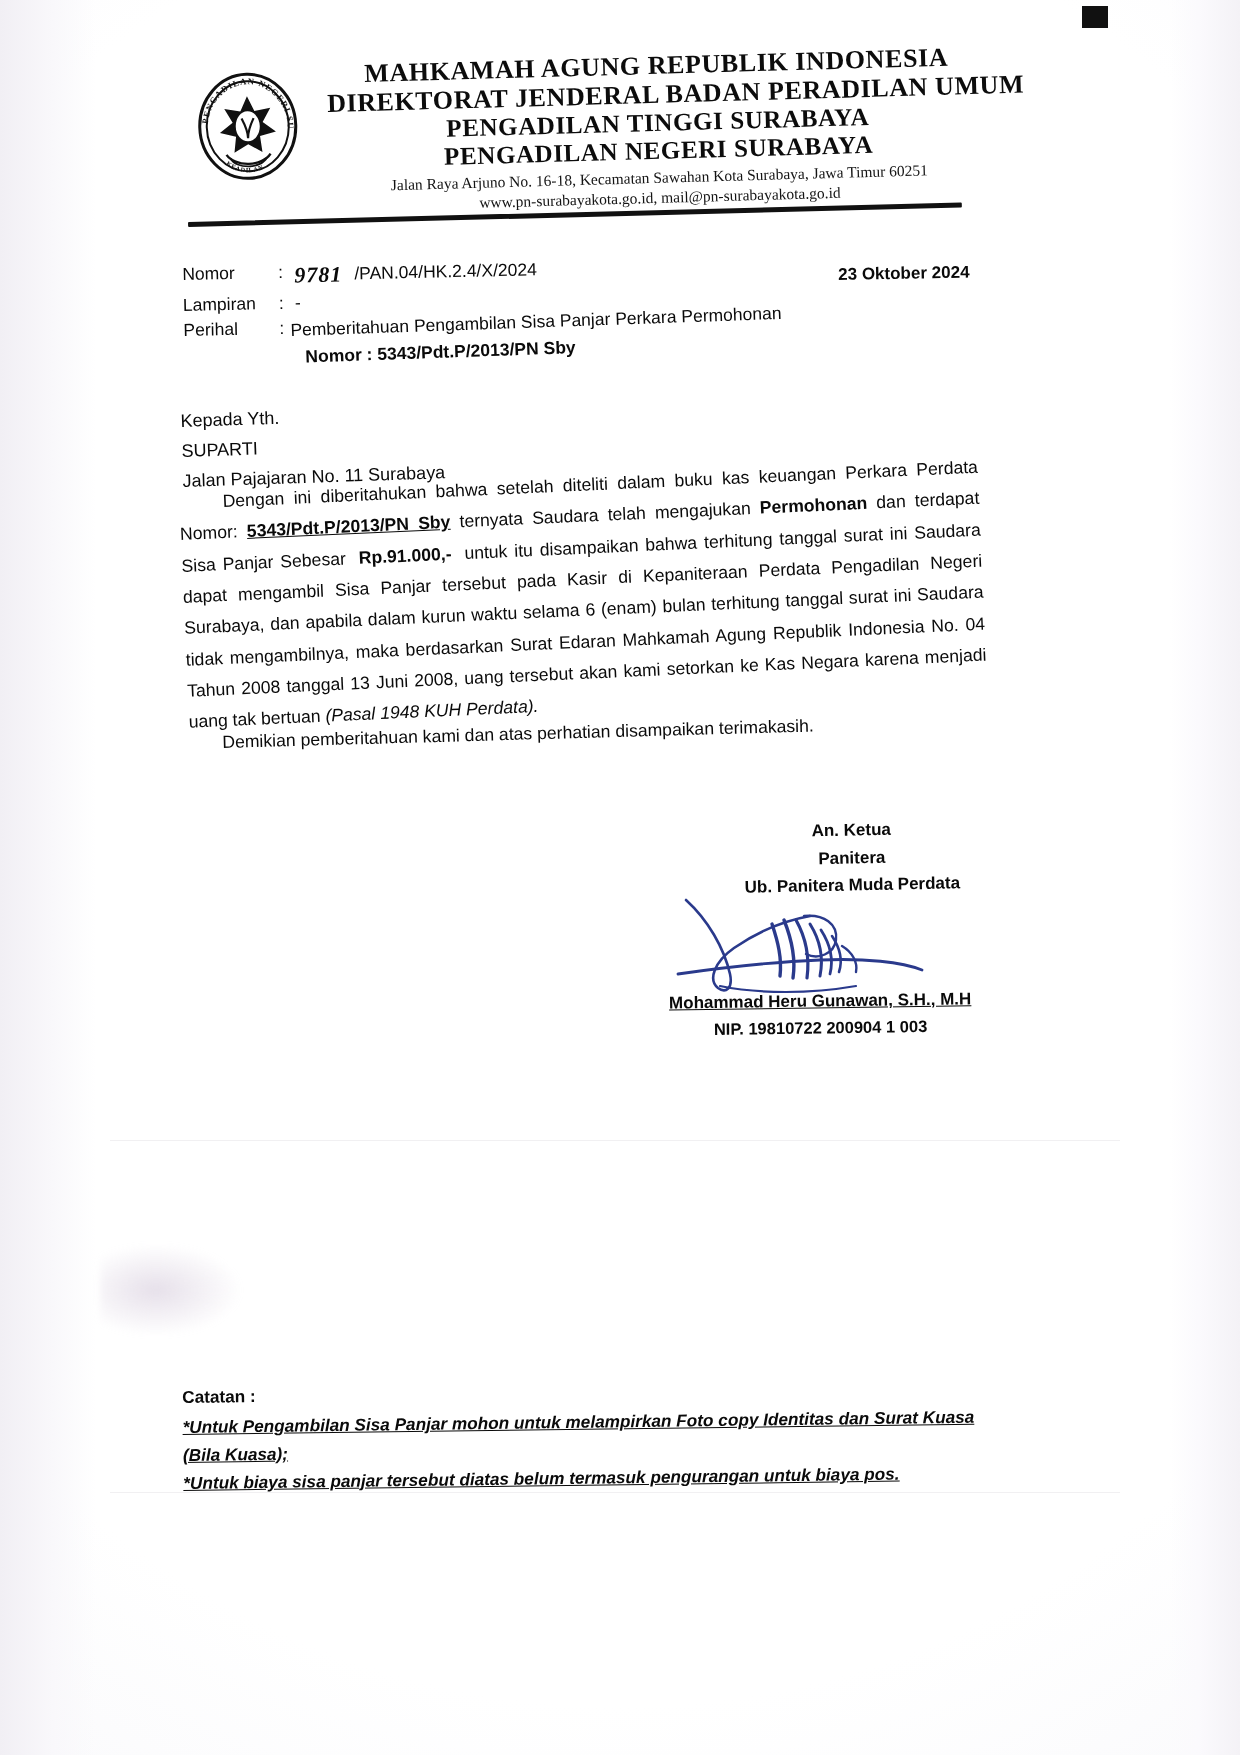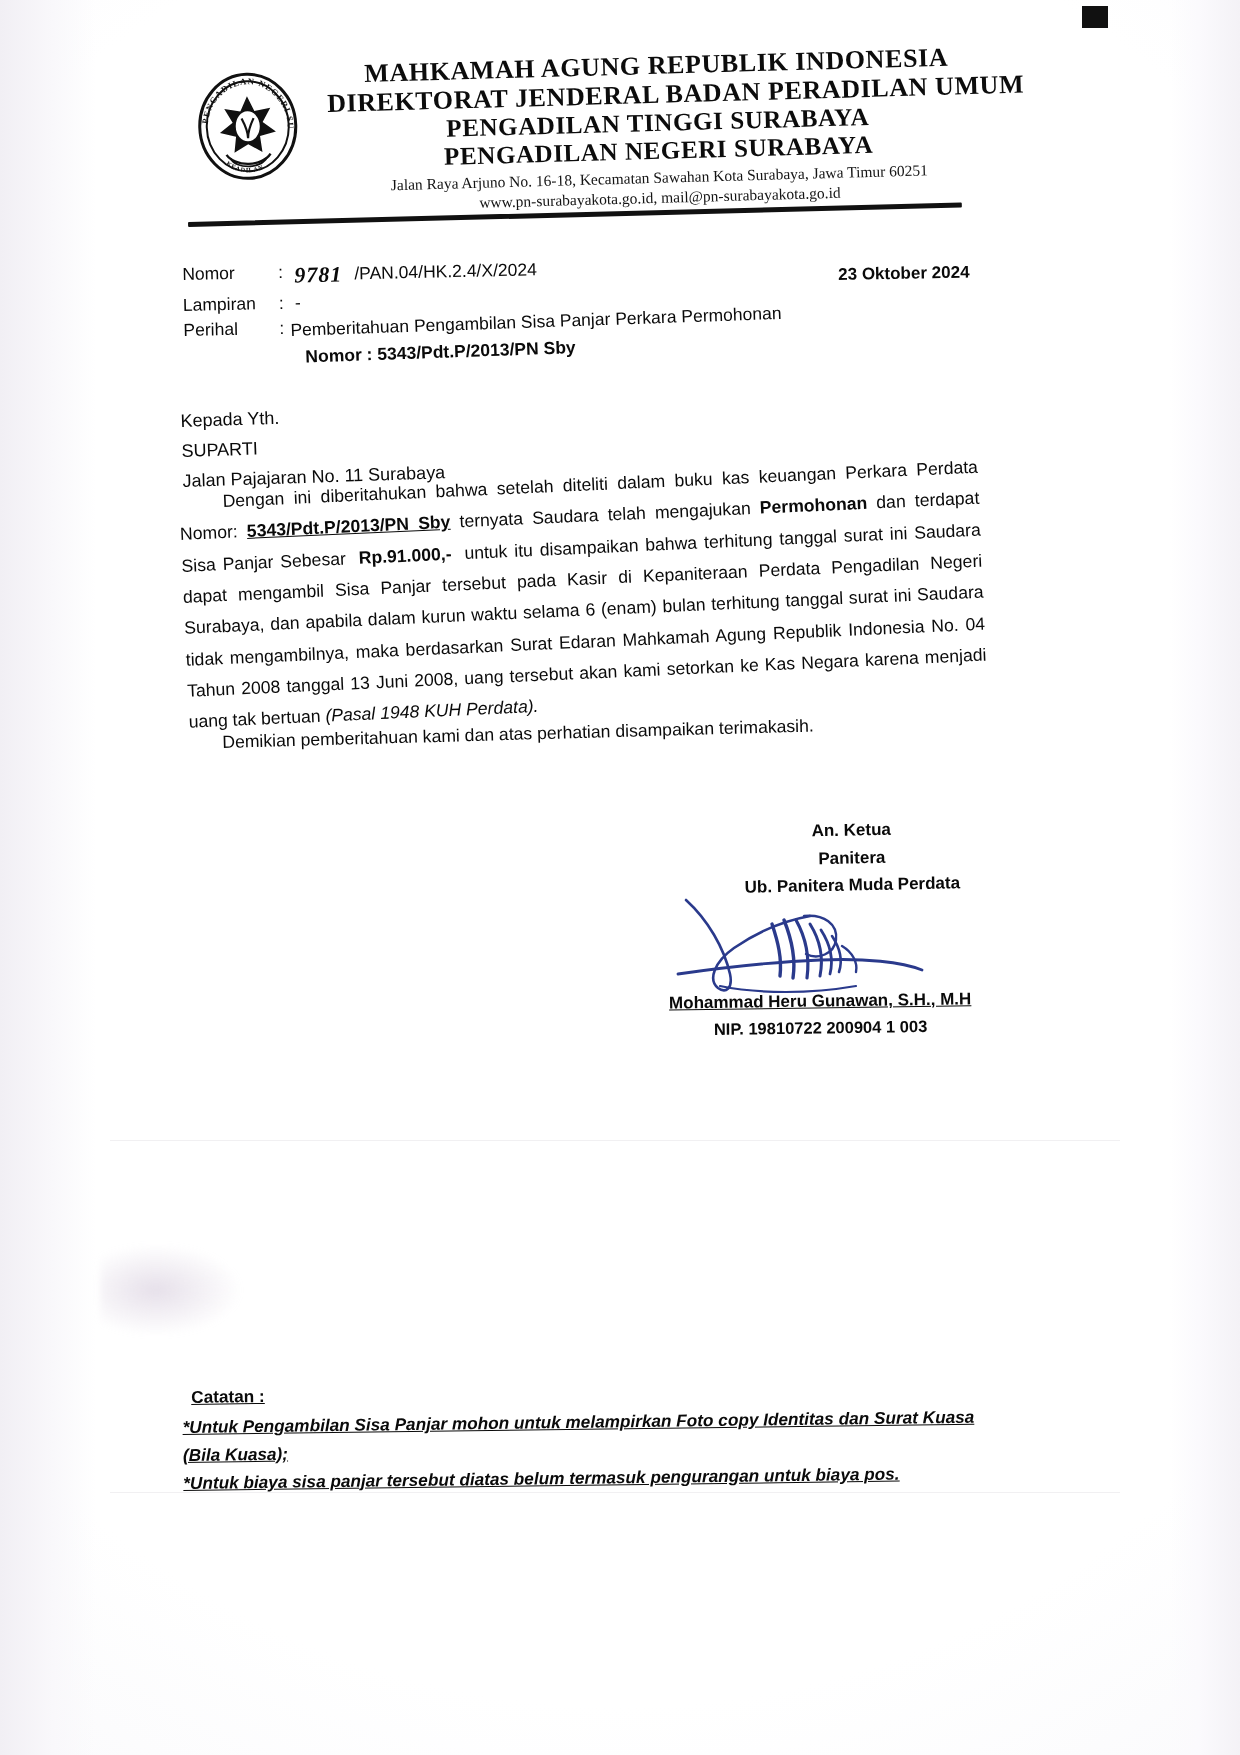--- a/index.html
+++ b/index.html
@@ -228,25 +228,23 @@
     top: 1384px;
     width: 820px;
     transform: rotate(-0.75deg);
     transform-origin: left top;
     font-size: 17.2px;
     line-height: 1.62;
     font-style: italic;
     font-weight: bold;
   }
   #catatan .head {
-    text-decoration: underline;
     font-style: normal;
     display: inline-block;
     margin-bottom: 2px;
-    margin-left: 9px;
   }
   #catatan .note { text-decoration: underline; }
 
   
   #camscanner {
     left: 756px;
     top: 1658px;
     display: flex;
     align-items: center;
     gap: 14px;

